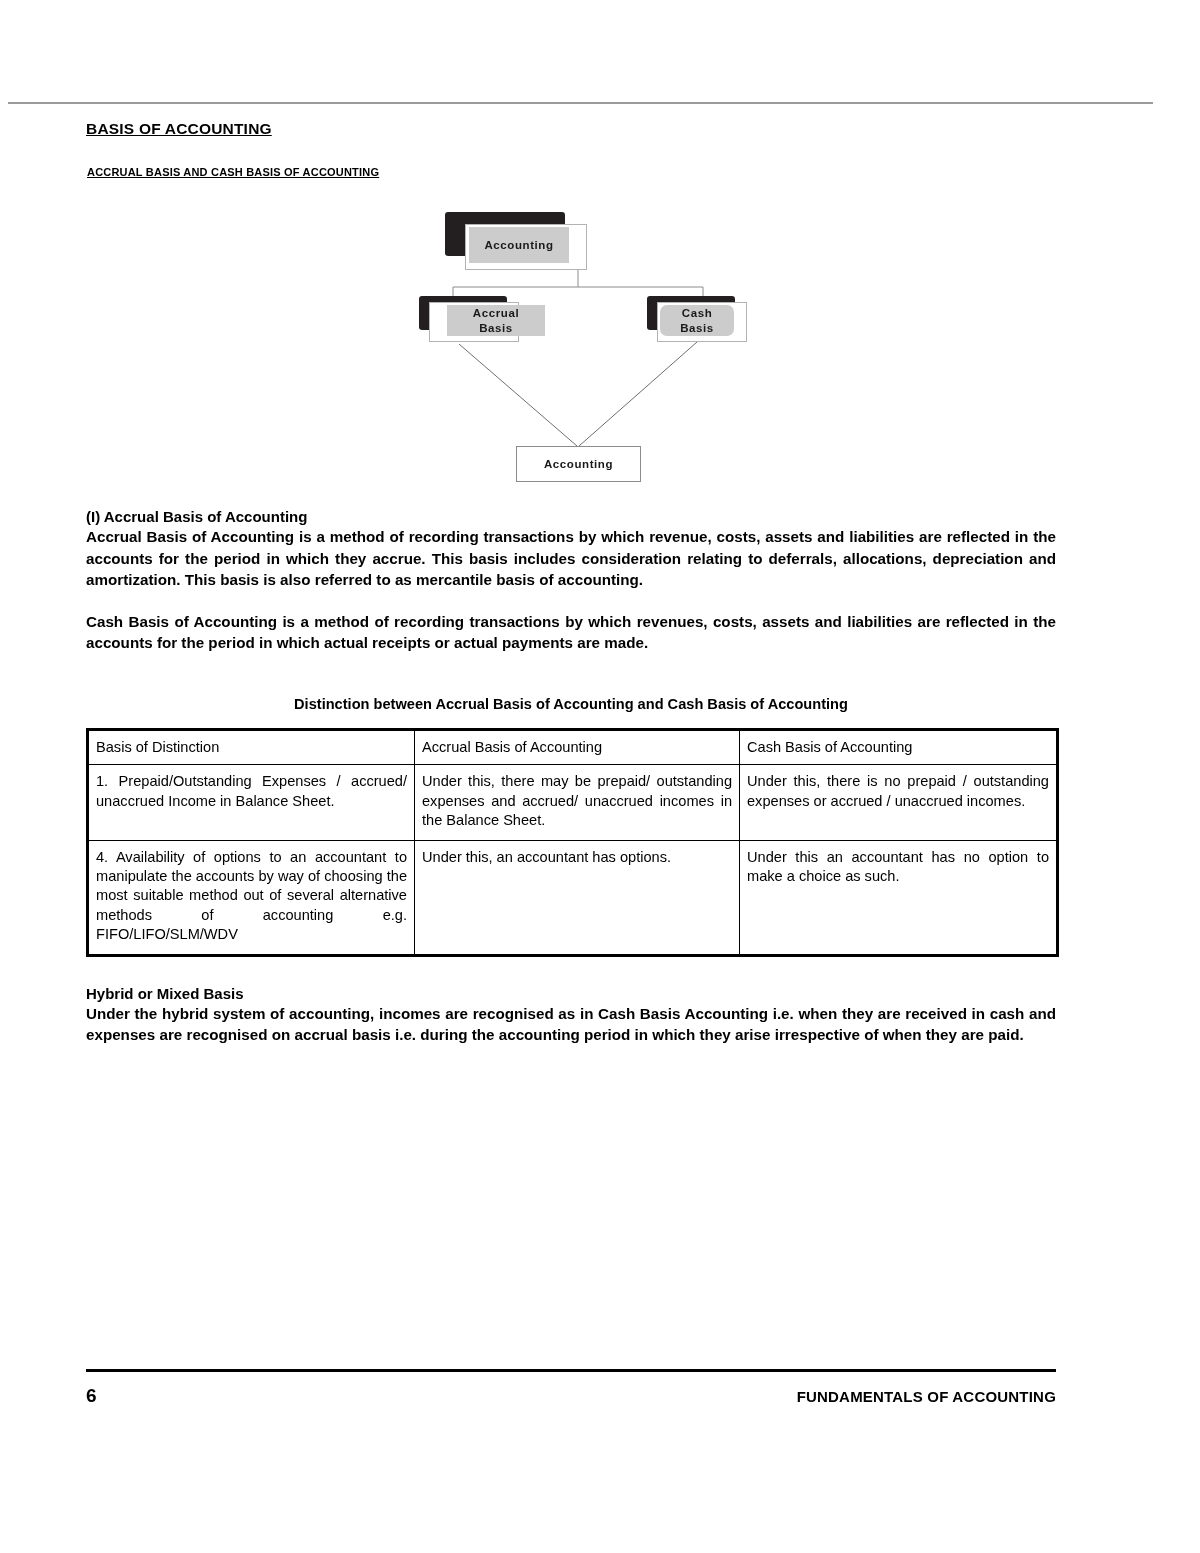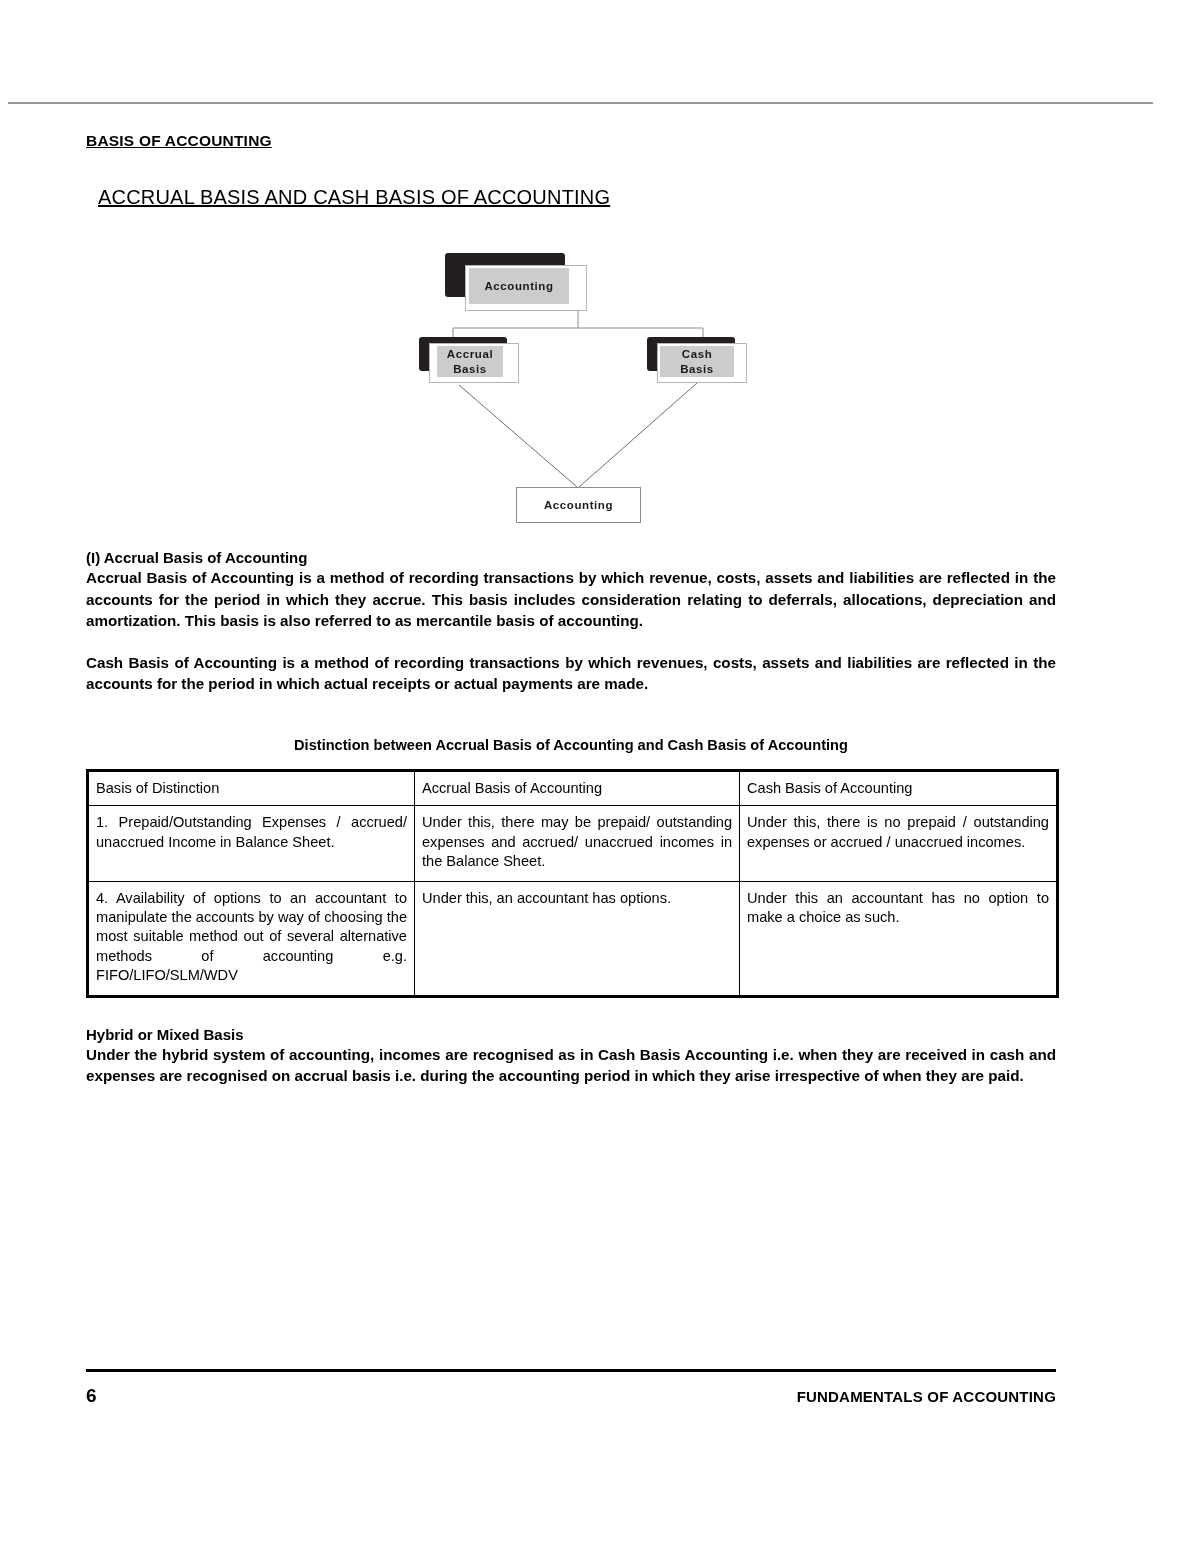--- a/index.html
+++ b/index.html
@@ -37,30 +37,30 @@
     top: 120px;
     width: 970px;
   }
 
   
   .doc-title {
     font-weight: bold;
     font-size: 15.5px;
     letter-spacing: 0.2px;
     text-decoration: underline;
-    margin: 12px 0 24px 0;
+    margin: 0 0 24px 0;
     display: inline-block;
   }
   .title-line { margin: 0; padding: 0; }
   .doc-subtitle {
-    font-weight: normal;
-    font-size: 20px;
+    font-weight: bold;
+    font-size: 11px;
     letter-spacing: 0.2px;
     text-decoration: underline;
-    margin: 12px;
+    margin: 1px;
     display: inline-block;
   }
 
   
   .diagram-wrap {
     position: relative;
     height: 300px;
     margin-top: 28px;
   }
   .diagram {
@@ -241,30 +241,30 @@
           <div class="shadow-box" style="left:48px; top:4px; width:120px; height:44px;"></div>
           <div class="outer-box" style="left:68px; top:16px; width:122px; height:46px;"></div>
           <div class="inner-box" style="left:72px; top:19px; width:100px; height:36px;">
             <span>Accounting</span>
           </div>
         </div>
 
         <div class="node">
           <div class="shadow-box" style="left:22px; top:88px; width:88px; height:34px;"></div>
           <div class="outer-box" style="left:32px; top:94px; width:90px; height:40px;"></div>
-          <div class="inner-box" style="left:40px; top:97px; width:66px; height:31px; flex-direction:column;">
+          <div class="inner-box" style="left:50px; top:97px; width:98px; height:31px; flex-direction:column;">
             <span>Accrual</span>
             <span>Basis</span>
           </div>
         </div>
 
         <div class="node">
           <div class="shadow-box" style="left:250px; top:88px; width:88px; height:34px;"></div>
           <div class="outer-box" style="left:260px; top:94px; width:90px; height:40px;"></div>
-          <div class="inner-box" style="left:263px; top:97px; width:74px; height:31px; flex-direction:column;">
+          <div class="inner-box" style="left:263px; top:97px; width:74px; height:31px; flex-direction:column;border-radius:7px;">
             <span>Cash</span>
             <span>Basis</span>
           </div>
         </div>
 
         <div class="node">
           <div class="plain-box" style="left:119px; top:238px; width:125px; height:36px;">
             <span>Accounting</span>
           </div>
         </div>

